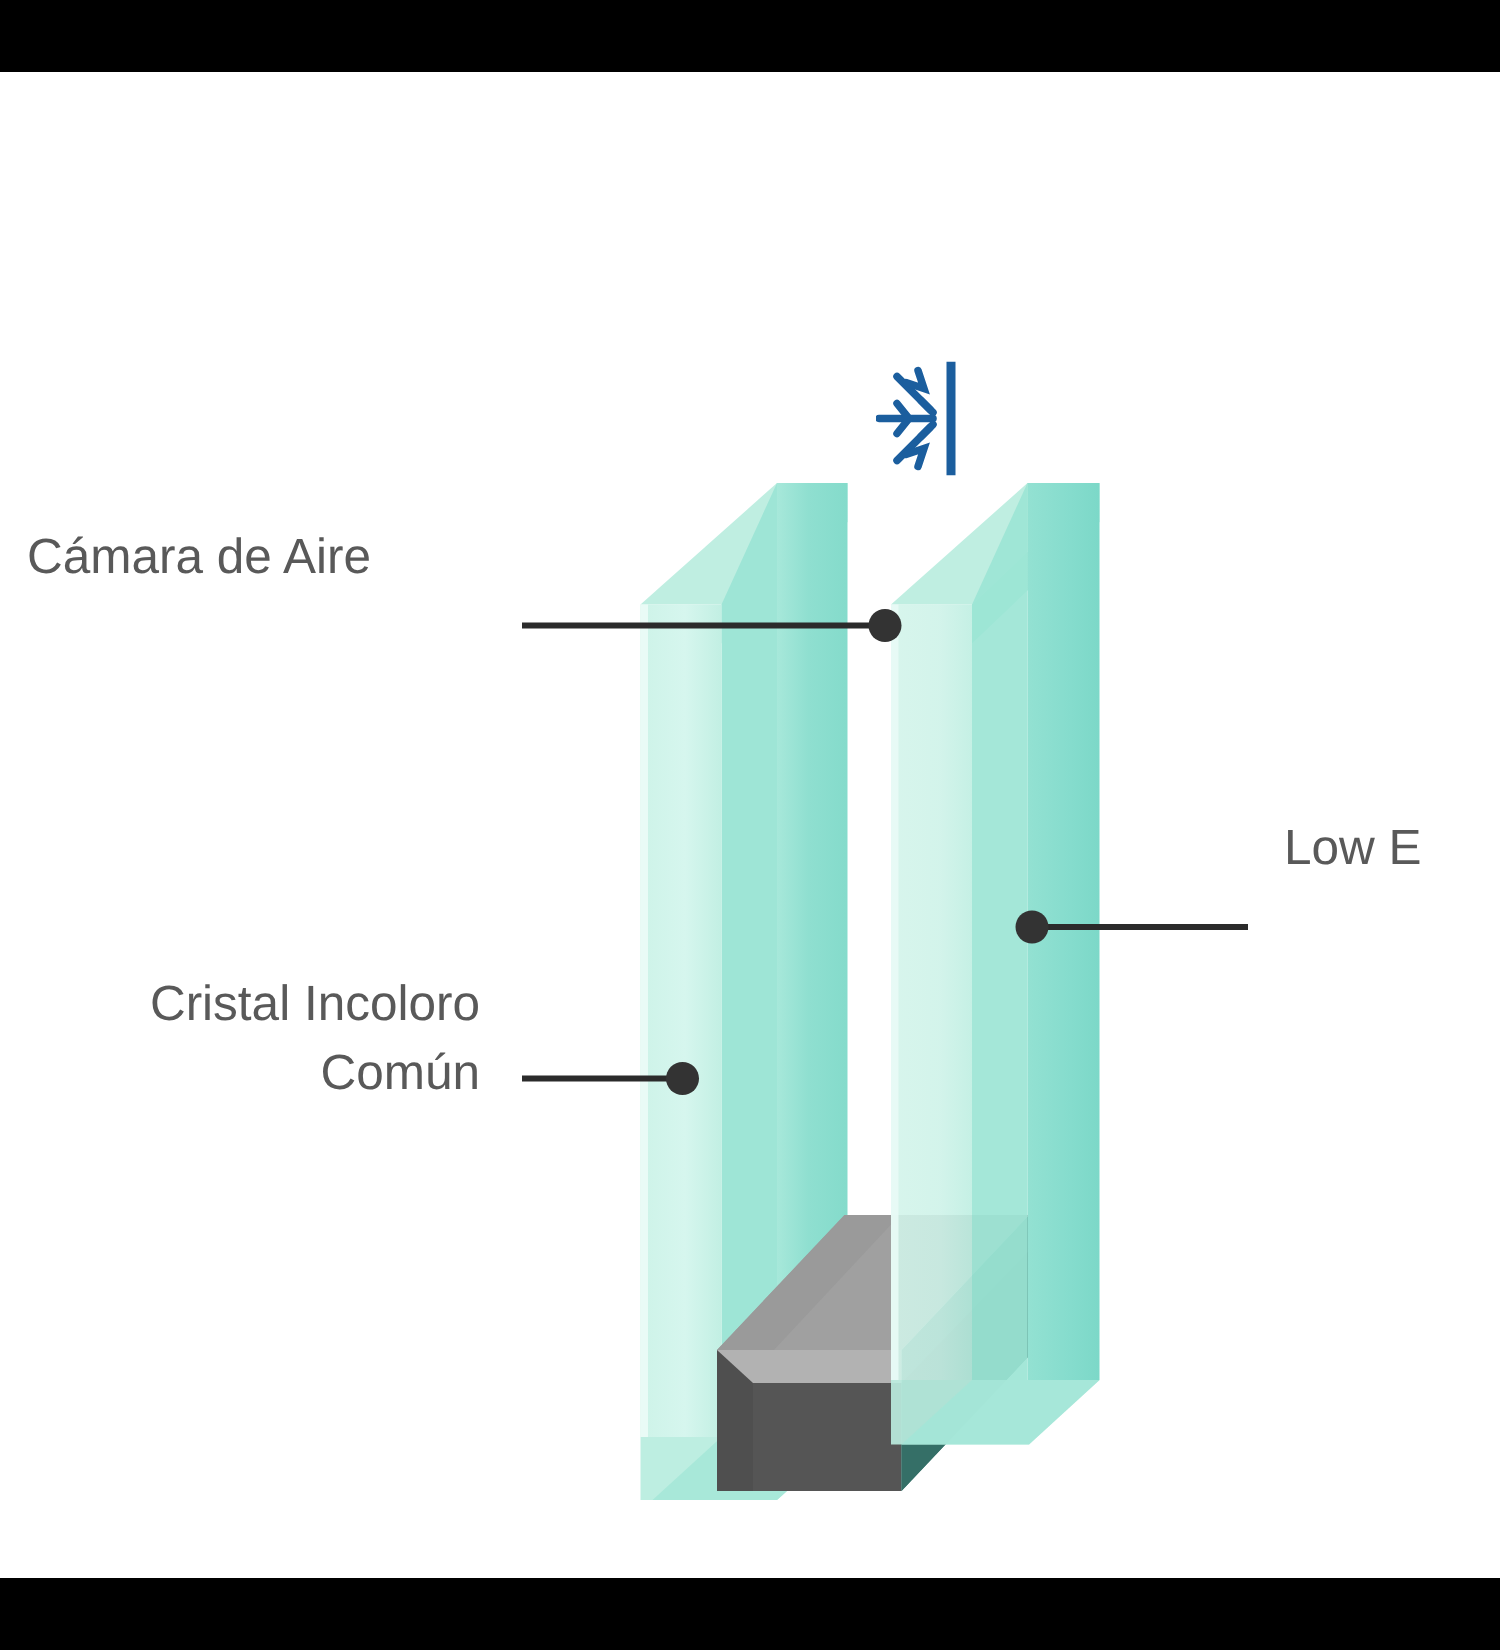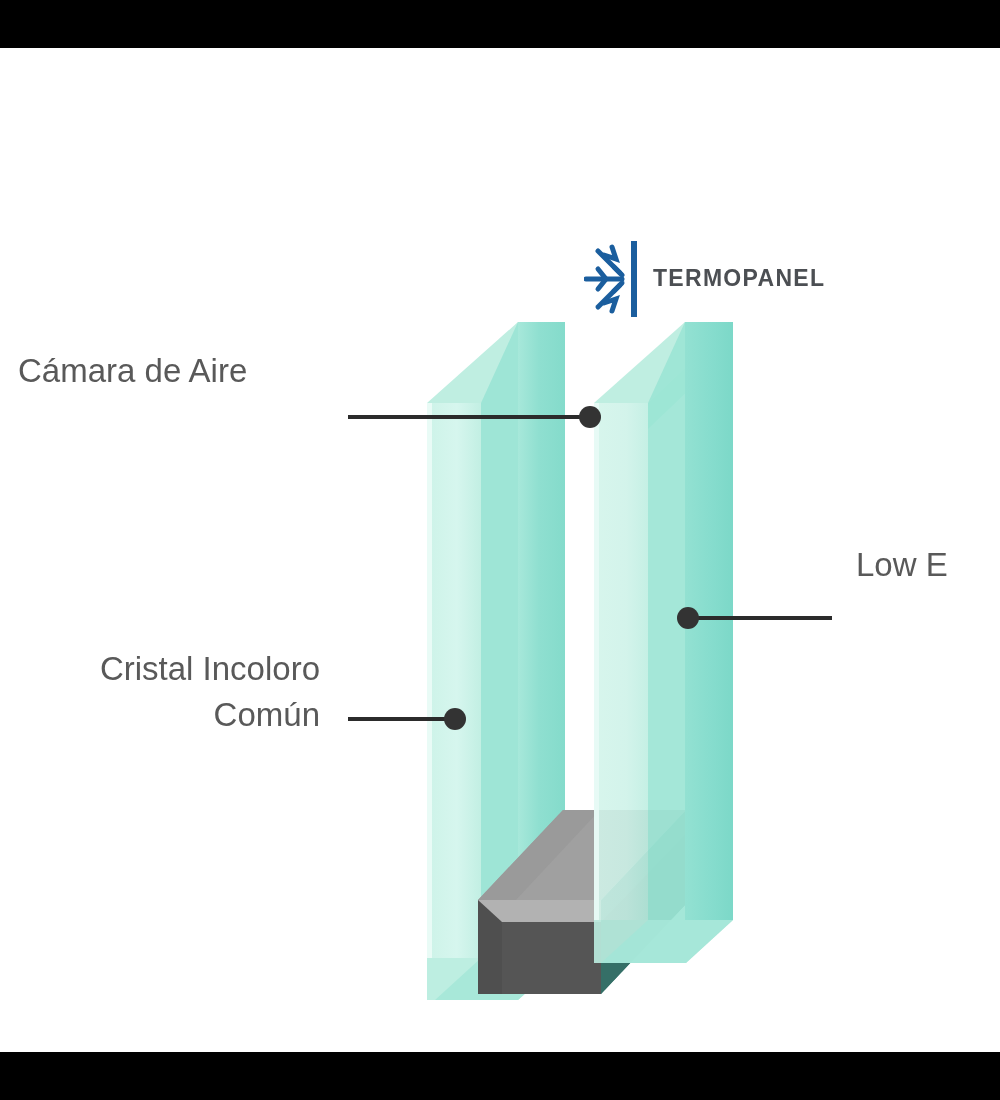--- a/index.html
+++ b/index.html
@@ -225,20 +225,19 @@
           <line x1="14" y1="66" x2="38" y2="42"></line>
           <polyline points="28,70 32,58 20,62"></polyline>
 
           <polyline points="30,26 36,32"></polyline>
           <polyline points="30,50 36,44"></polyline>
         </g>
         <rect x="47" y="0" width="6" height="76" fill="#1b5e9e"></rect>
       </svg>
 
       <div class="logo-text">
-        <div class="logo-top">TERMOPANEL</div>
       </div>
     </div>
 
   </div>
 
   <div class="bar bar-bot"></div>
 </div>
 
 </body></html>

